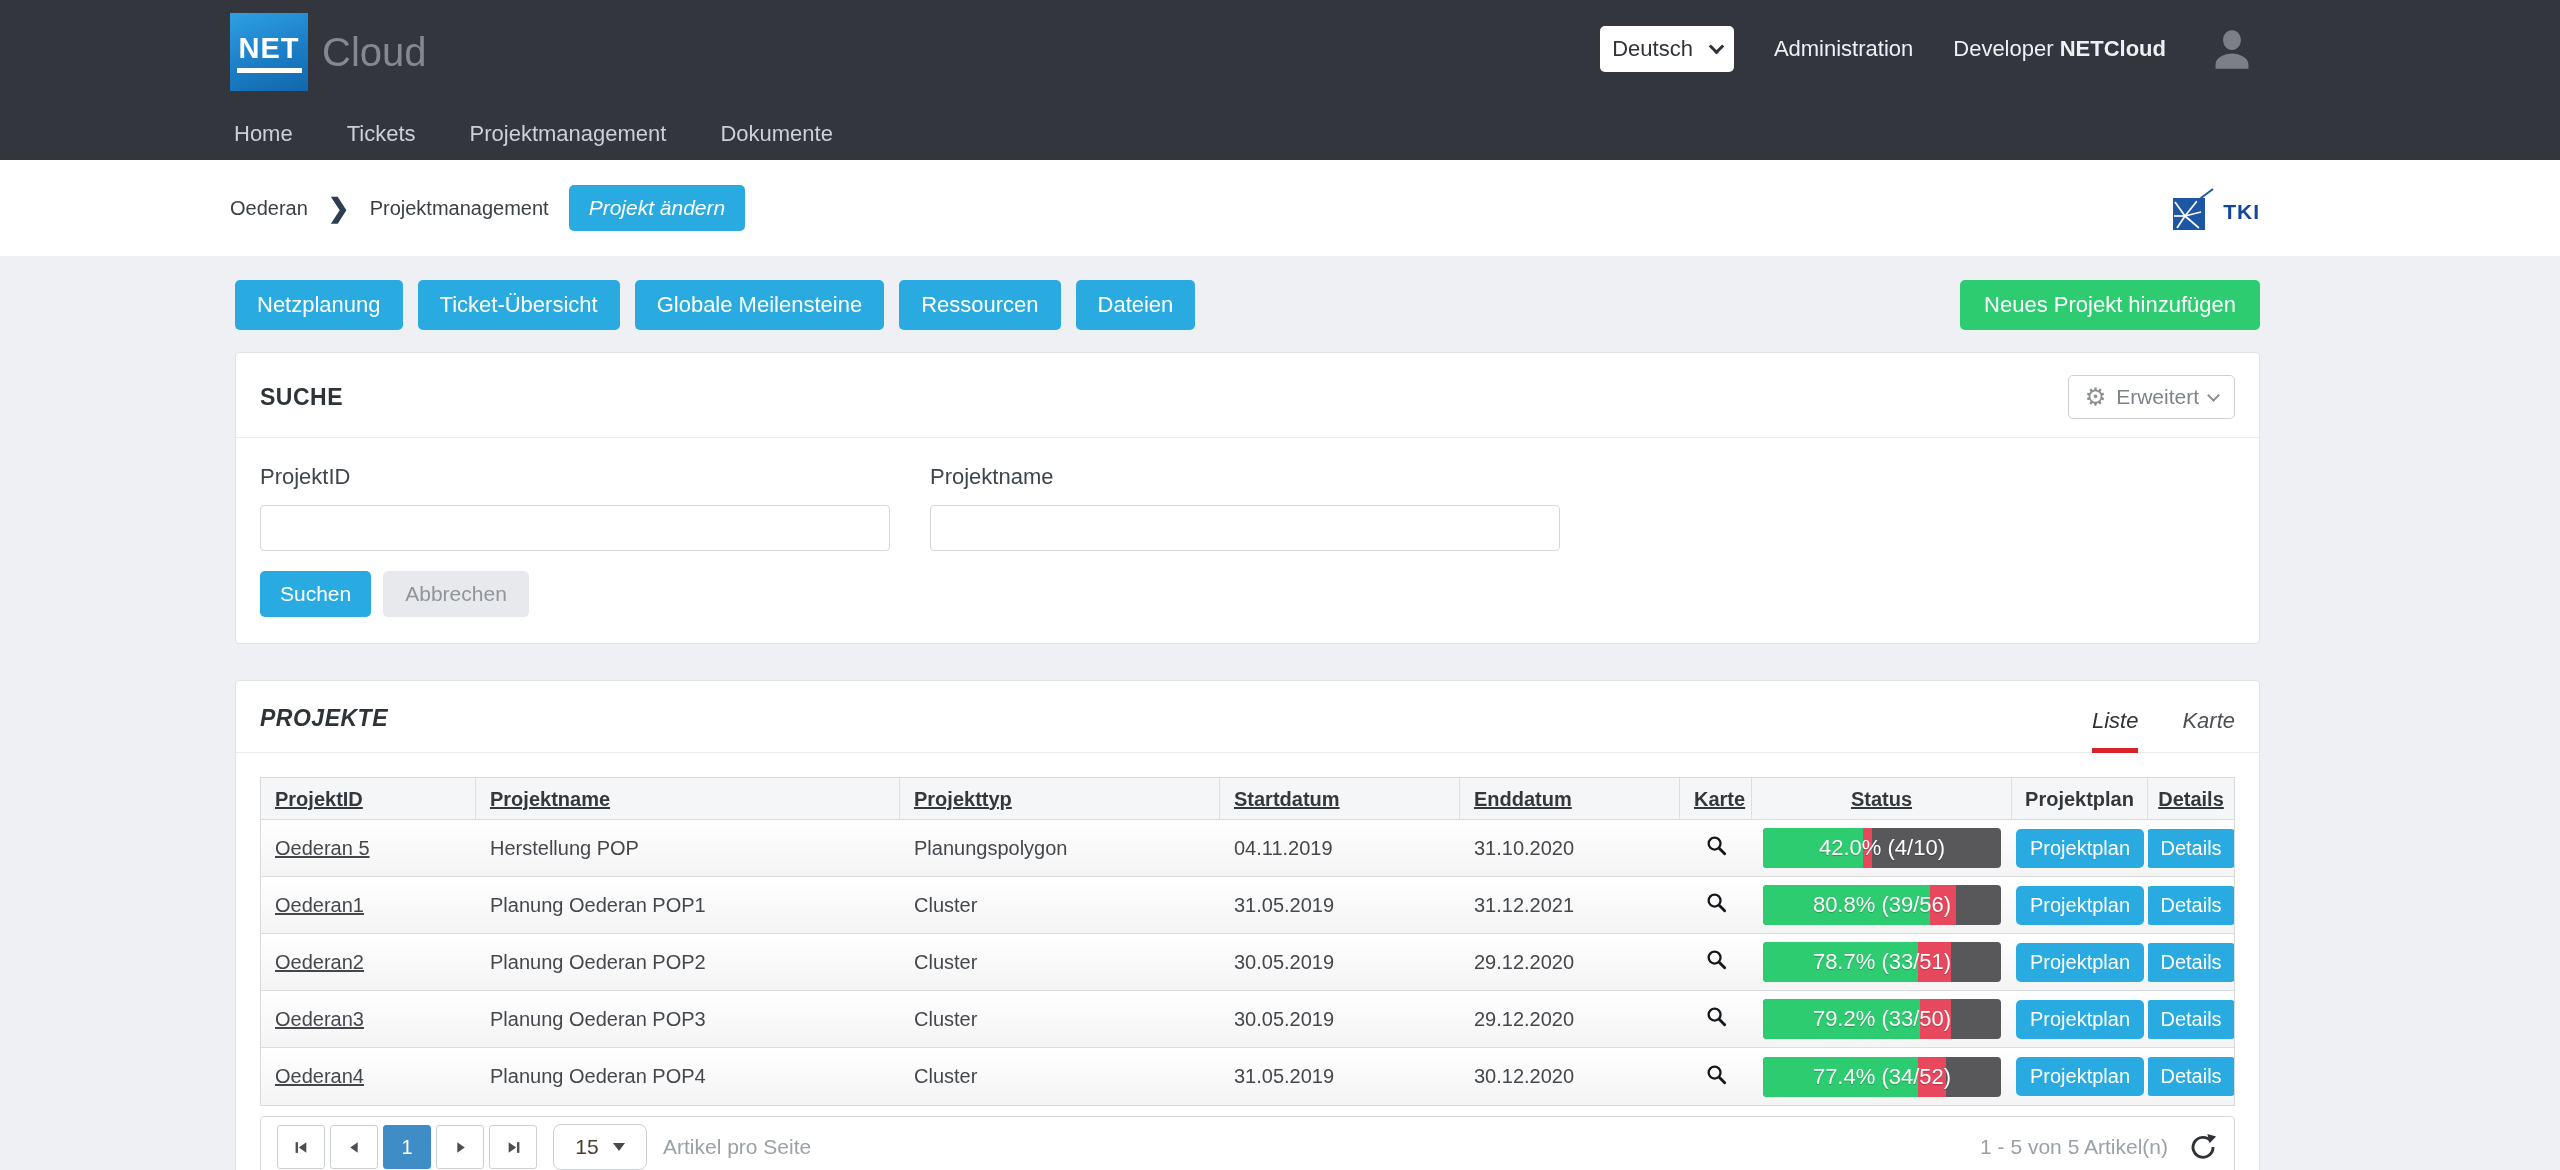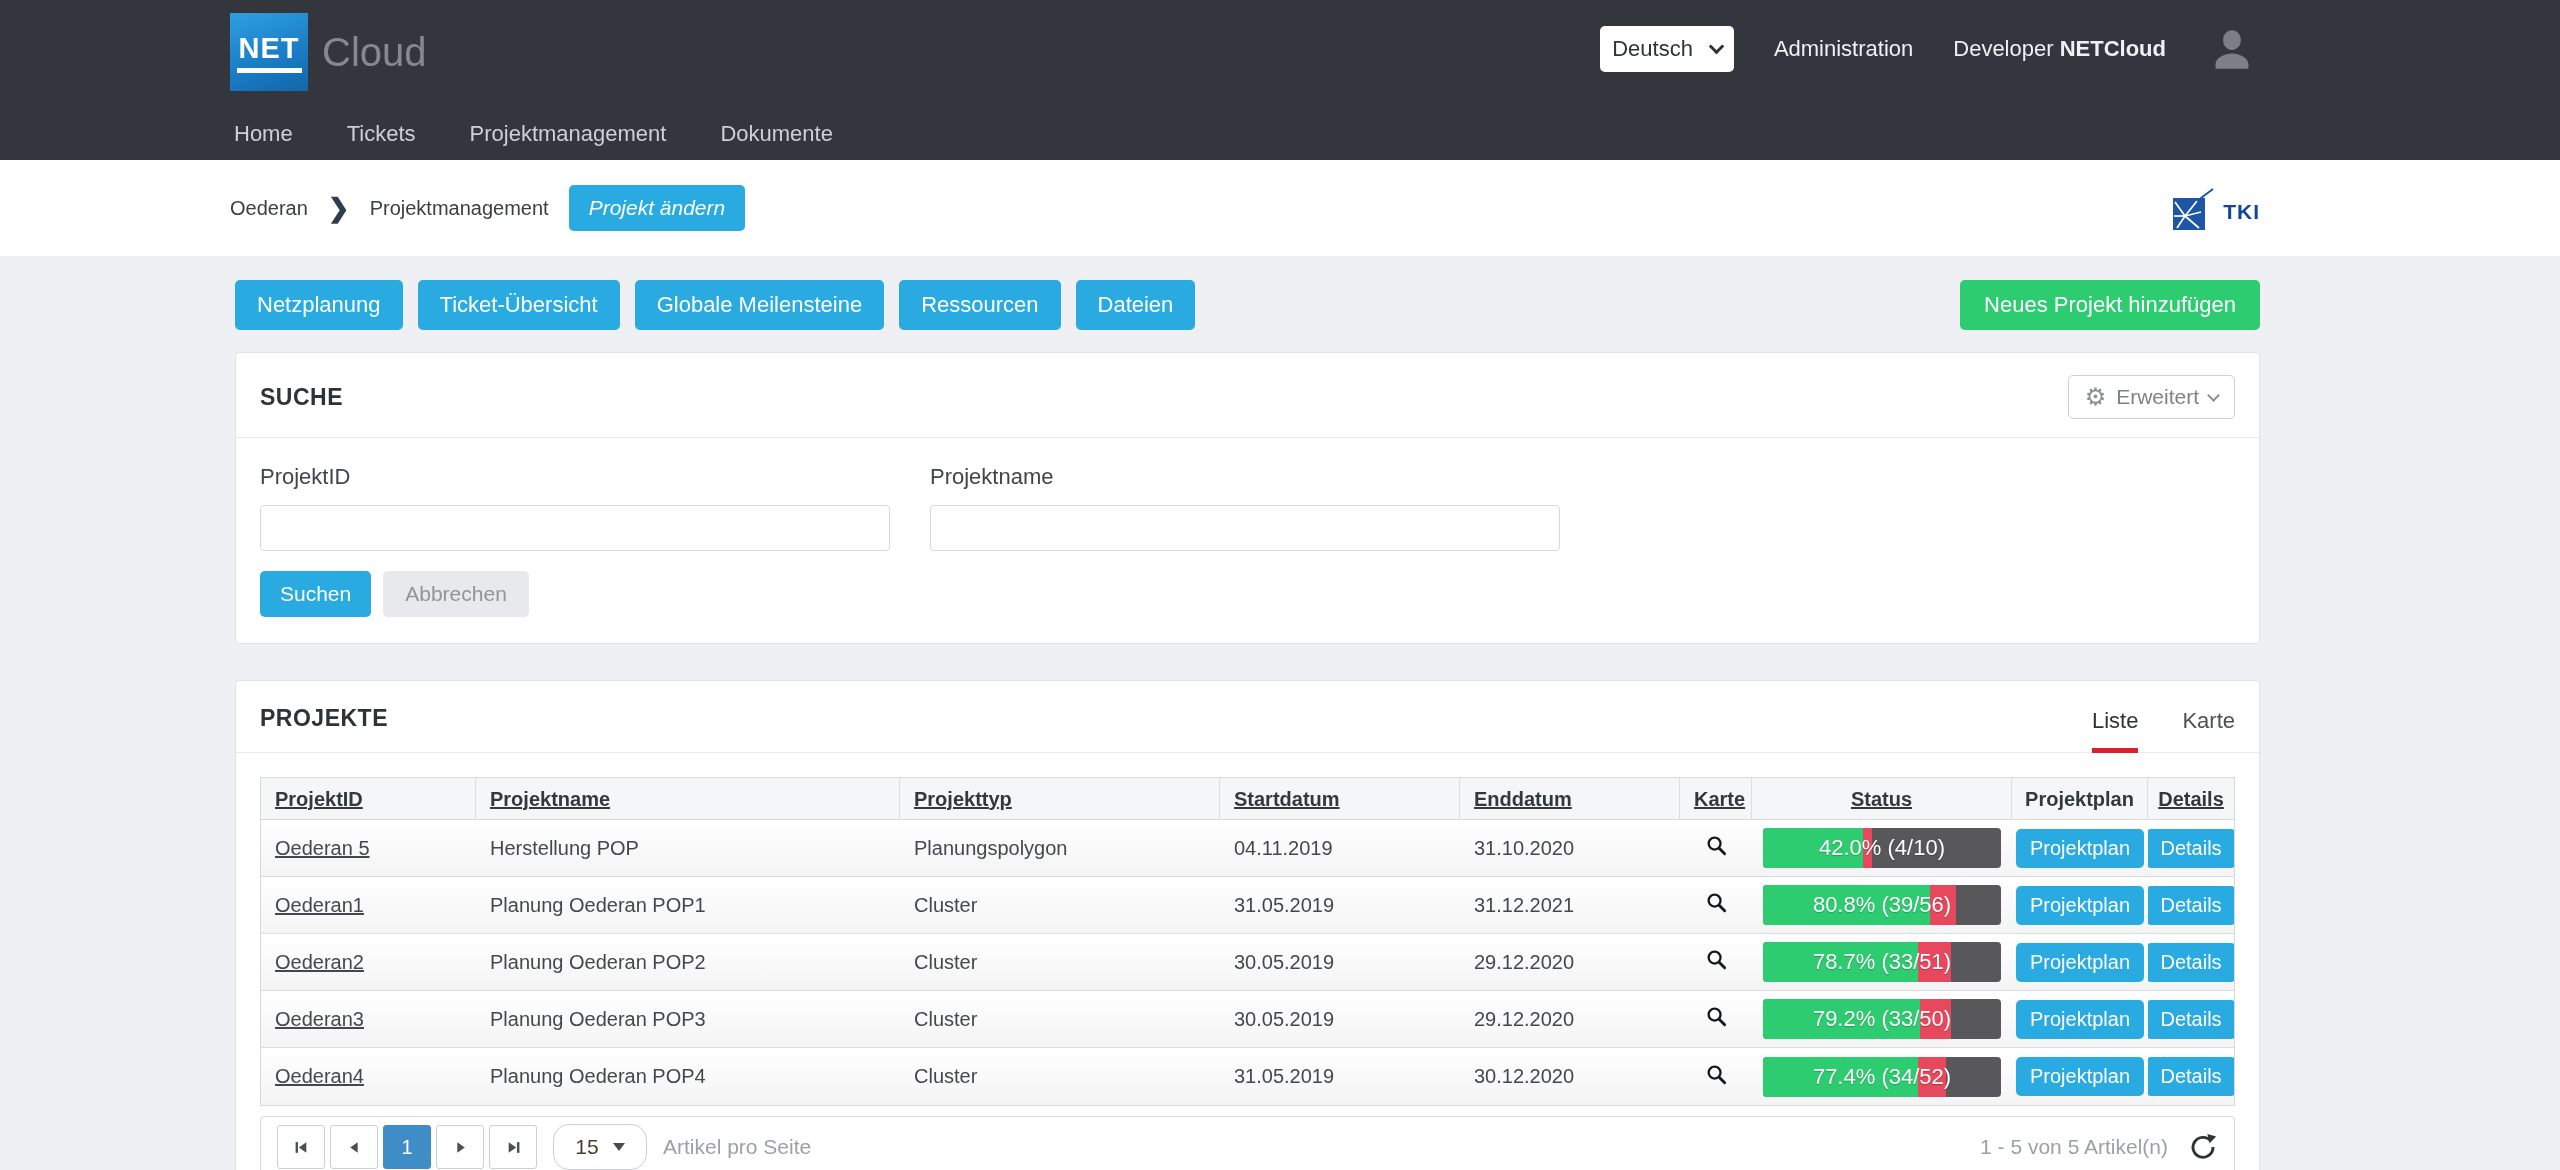--- a/index.html
+++ b/index.html
@@ -59,21 +59,21 @@
   .search-form { display:flex; gap:40px; padding:26px 24px 0 24px; }
   .field { width:630px; }
   .field label { display:block; font-size:22px; color:#3f454c; margin-bottom:15px; }
   .field input { width:100%; height:46px; border:1px solid #d5d9de; border-radius:4px; font-size:21px;
                  padding:0 12px; font-family:"Liberation Sans",sans-serif; color:#333; outline:none; }
   .search-actions { display:flex; gap:12px; padding:20px 24px 26px 24px; }
   .btn-gray { background:#e7e9ec; color:#8f959b; border:none; border-radius:5px; font-size:21px;
               font-family:"Liberation Sans",sans-serif; padding:11px 22px; cursor:pointer; }
 
   
-  .proj-head { display:flex; align-items:flex-end; padding:24px 24px 0 24px; border-bottom:1px solid #e9eaec; }
+  .proj-head { display:flex; align-items:flex-end; padding:24px 24px 0 24px; border-bottom:1px solid #e9eaec;font-style:italic; }
   .proj-head .panel-title { padding-bottom:20px; }
   .tabs { margin-left:auto; display:flex; gap:44px; }
   .tab { font-size:22px; color:#4b5157; padding-bottom:14px; cursor:pointer; border-bottom:5px solid transparent; margin-bottom:-1px; }
   .tab.active { color:#2e3338; border-bottom-color:#d9232a; }
 
   .table { margin:24px 24px 0 24px; border:1px solid #d7dadd; }
   .thead-row, .trow { display:grid; grid-template-columns:215px 424px 320px 240px 220px 72px 260px 136px 86px; align-items:center; }
   .thead-row { background:#f5f6f7; border-bottom:1px solid #d7dadd; height:42px; }
   .th { font-size:20px; font-weight:bold; color:#33383d; padding:0 14px; border-right:1px solid #dcdfe2; height:42px;
         display:flex; align-items:center; overflow:hidden; white-space:nowrap; }
@@ -93,21 +93,21 @@
                 color:#fff; font-size:22px; text-shadow:0 1px 1px rgba(0,0,0,0.25); }
   .btn-cell { padding:8px 14px; font-size:20px; }
 
   
   .pager { margin:10px 24px 20px 24px; border:1px solid #d7dadd; border-radius:4px; height:62px;
            display:flex; align-items:center; padding:0 16px; gap:16px; background:#fff; }
   .pgroup { display:flex; gap:5px; }
   .pbtn { width:48px; height:44px; border:1px solid #ccd0d4; border-radius:3px; background:#fff;
           display:flex; align-items:center; justify-content:center; cursor:pointer; font-size:20px; color:#44484d; }
   .pbtn.active { background:#3f8dc6; border-color:#3f8dc6; color:#fff; }
-  .psel { width:94px; height:46px; border:1px solid #ccd0d4; border-radius:16px; display:flex; align-items:center;
+  .psel { width:94px; height:46px; border:1px solid #ccd0d4; border-radius:8px; display:flex; align-items:center;
           justify-content:center; gap:14px; font-size:21px; color:#4a3f2a; cursor:pointer; }
   .caret { width:0; height:0; border-left:6px solid transparent; border-right:6px solid transparent; border-top:8px solid #4a4a4a; }
   .per-page { color:#9aa1a8; font-size:21px; }
   .pager-right { margin-left:auto; display:flex; align-items:center; gap:20px; }
   .summary { color:#9aa1a8; font-size:21px; }
   .refresh { cursor:pointer; display:flex; }
 </style>
 </head>
 <body>
 

